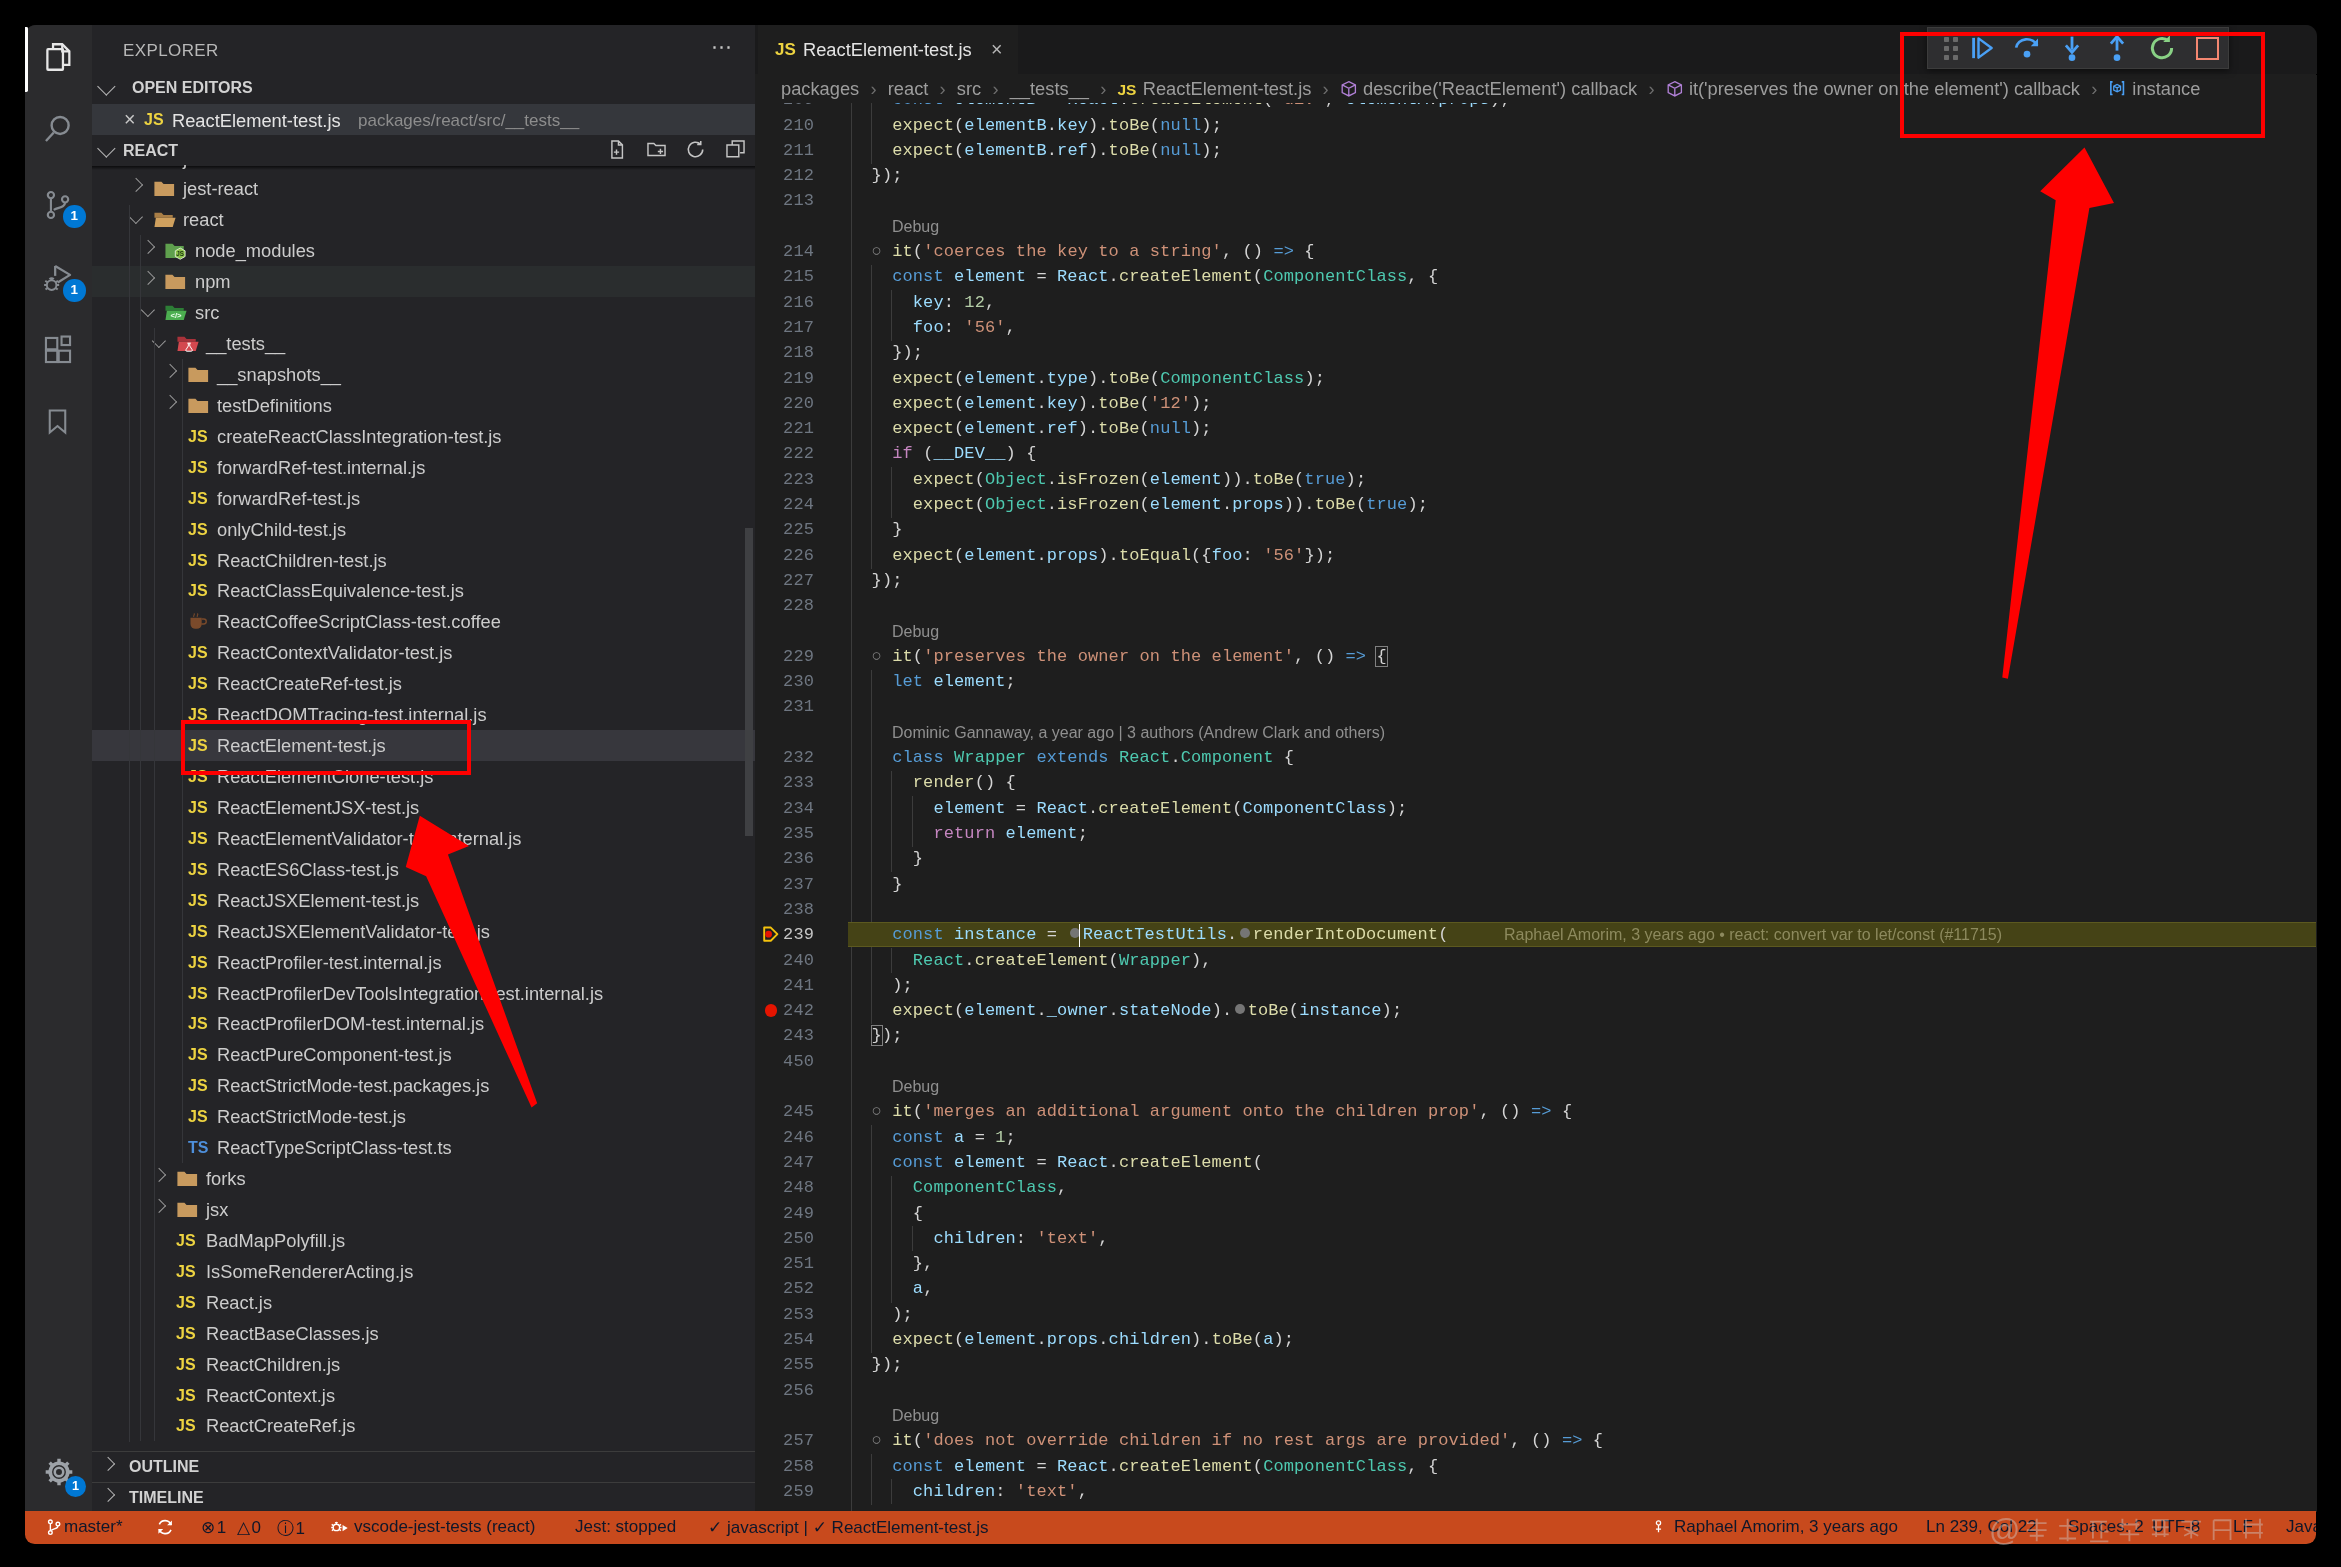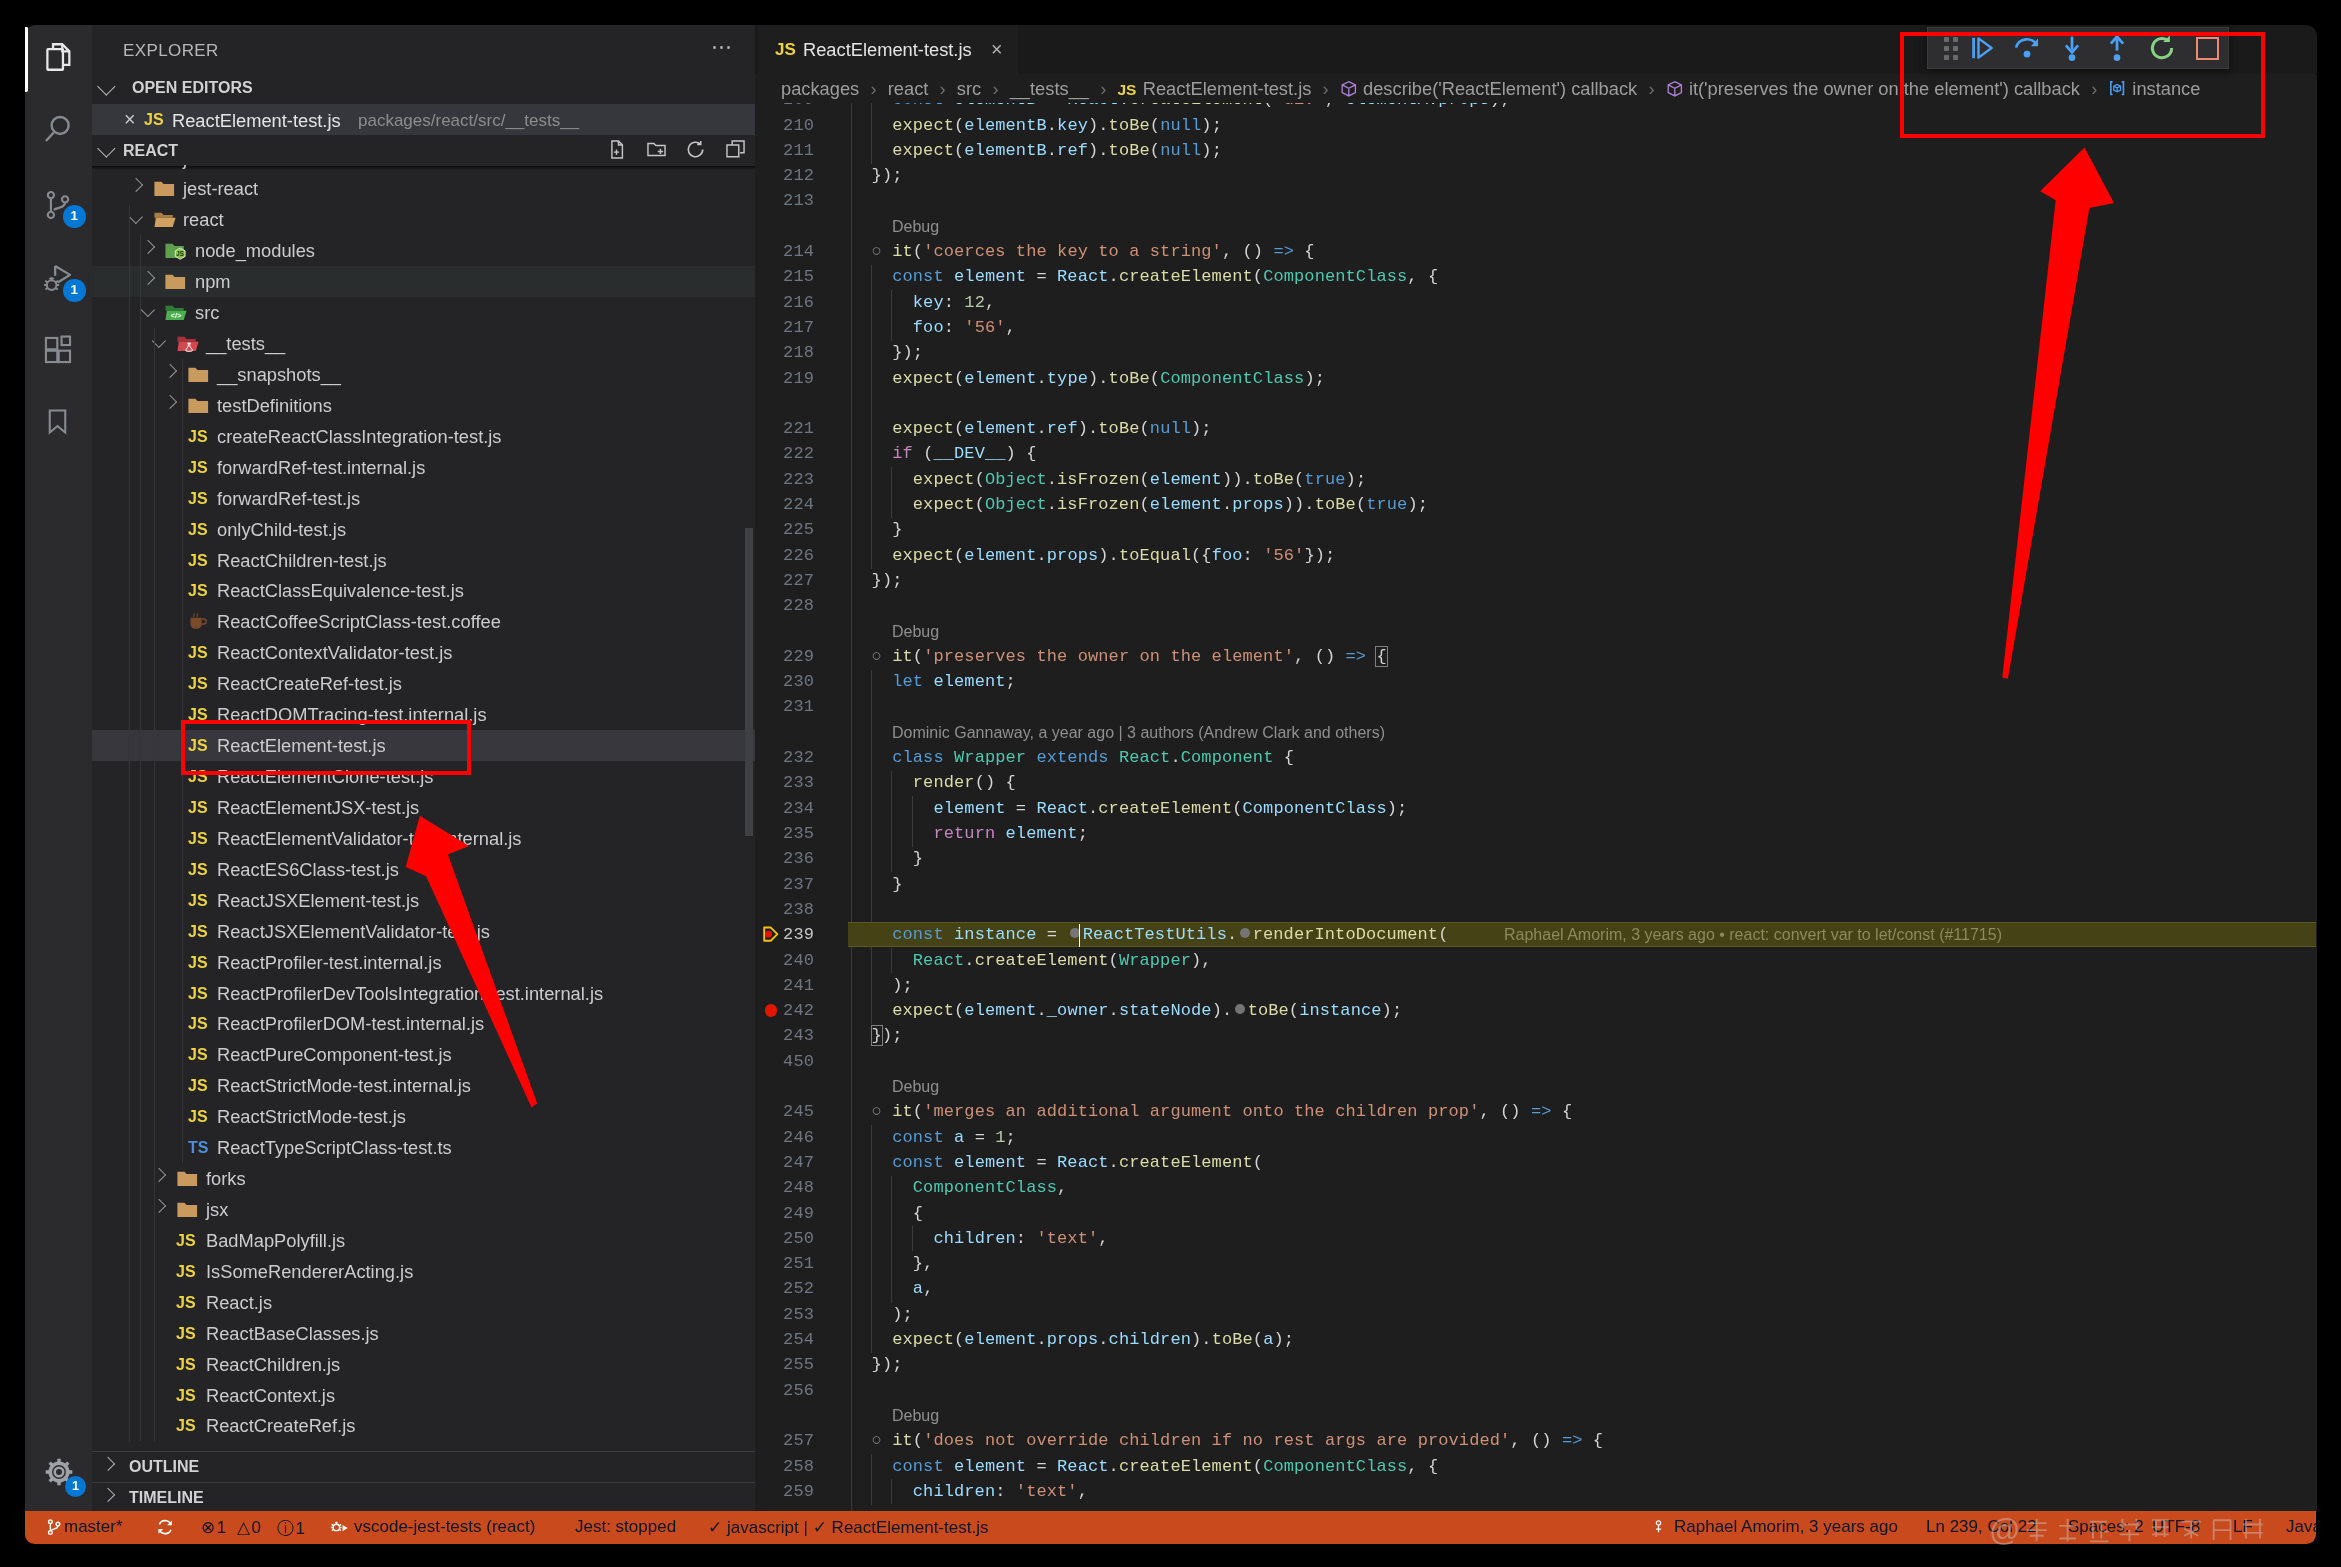--- a/index.html
+++ b/index.html
@@ -69,20 +69,21 @@
 <div class="r" style="top:35px"><span class="ln">211</span><span class="ct"><span class="d">    </span><span class="f">expect</span><span class="d">(</span><span class="v">elementB</span><span class="d">.</span><span class="v">ref</span><span class="d">).</span><span class="f">toBe</span><span class="d">(</span><span class="k">null</span><span class="d">);</span></span></div>
 <div class="r" style="top:60px"><span class="ln">212</span><span class="ct"><span class="d">  });</span></span></div>
 <div class="r" style="top:85px"><span class="ln">213</span><span class="ct"></span></div>
 <div class="lens" style="left:137px;top:111px">Debug</div>
 <div class="r" style="top:136px"><span class="ln">214</span><span class="ct"><span class="d">  </span><span style="color:#848484">○</span><span class="d"> </span><span class="f">it</span><span class="d">(</span><span class="s">'coerces the key to a string'</span><span class="d">, () </span><span class="k">=&gt;</span><span class="d"> {</span></span></div>
 <div class="r" style="top:161px"><span class="ln">215</span><span class="ct"><span class="d">    </span><span class="k">const </span><span class="v">element</span><span class="d"> = </span><span class="v">React</span><span class="d">.</span><span class="f">createElement</span><span class="d">(</span><span class="t">ComponentClass</span><span class="d">, {</span></span></div>
 <div class="r" style="top:187px"><span class="ln">216</span><span class="ct"><span class="d">      </span><span class="v">key</span><span class="d">: </span><span class="num">12</span><span class="d">,</span></span></div>
 <div class="r" style="top:212px"><span class="ln">217</span><span class="ct"><span class="d">      </span><span class="v">foo</span><span class="d">: </span><span class="s">'56'</span><span class="d">,</span></span></div>
 <div class="r" style="top:237px"><span class="ln">218</span><span class="ct"><span class="d">    });</span></span></div>
 <div class="r" style="top:263px"><span class="ln">219</span><span class="ct"><span class="d">    </span><span class="f">expect</span><span class="d">(</span><span class="v">element</span><span class="d">.</span><span class="v">type</span><span class="d">).</span><span class="f">toBe</span><span class="d">(</span><span class="t">ComponentClass</span><span class="d">);</span></span></div>
+<div class="r" style="top:288px"><span class="ln">220</span><span class="ct"><span class="d">    </span><span class="f">expect</span><span class="d">(</span><span class="v">element</span><span class="d">.</span><span class="v">key</span><span class="d">).</span><span class="f">toBe</span><span class="d">(</span><span class="s">'12'</span><span class="d">);</span></span></div>
 <div class="r" style="top:313px"><span class="ln">221</span><span class="ct"><span class="d">    </span><span class="f">expect</span><span class="d">(</span><span class="v">element</span><span class="d">.</span><span class="v">ref</span><span class="d">).</span><span class="f">toBe</span><span class="d">(</span><span class="k">null</span><span class="d">);</span></span></div>
 <div class="r" style="top:338px"><span class="ln">222</span><span class="ct"><span class="d">    </span><span class="p">if</span><span class="d"> (</span><span class="v">__DEV__</span><span class="d">) {</span></span></div>
 <div class="r" style="top:364px"><span class="ln">223</span><span class="ct"><span class="d">      </span><span class="f">expect</span><span class="d">(</span><span class="t">Object</span><span class="d">.</span><span class="f">isFrozen</span><span class="d">(</span><span class="v">element</span><span class="d">)).</span><span class="f">toBe</span><span class="d">(</span><span class="k">true</span><span class="d">);</span></span></div>
 <div class="r" style="top:389px"><span class="ln">224</span><span class="ct"><span class="d">      </span><span class="f">expect</span><span class="d">(</span><span class="t">Object</span><span class="d">.</span><span class="f">isFrozen</span><span class="d">(</span><span class="v">element</span><span class="d">.</span><span class="v">props</span><span class="d">)).</span><span class="f">toBe</span><span class="d">(</span><span class="k">true</span><span class="d">);</span></span></div>
 <div class="r" style="top:414px"><span class="ln">225</span><span class="ct"><span class="d">    }</span></span></div>
 <div class="r" style="top:440px"><span class="ln">226</span><span class="ct"><span class="d">    </span><span class="f">expect</span><span class="d">(</span><span class="v">element</span><span class="d">.</span><span class="v">props</span><span class="d">).</span><span class="f">toEqual</span><span class="d">({</span><span class="v">foo</span><span class="d">: </span><span class="s">'56'</span><span class="d">});</span></span></div>
 <div class="r" style="top:465px"><span class="ln">227</span><span class="ct"><span class="d">  });</span></span></div>
 <div class="r" style="top:490px"><span class="ln">228</span><span class="ct"></span></div>
 <div class="lens" style="left:137px;top:516px">Debug</div>
 <div class="r" style="top:541px"><span class="ln">229</span><span class="ct"><span class="d">  </span><span style="color:#848484">○</span><span class="d"> </span><span class="f">it</span><span class="d">(</span><span class="s">'preserves the owner on the element'</span><span class="d">, () </span><span class="k">=&gt;</span><span class="d"> </span><span class="d bx">{</span></span></div>
@@ -397,21 +398,21 @@
     <div class="row" style="left:0;top:843px;">
       <span class="jsic" style="position:absolute;left:96px;top:0;line-height:31px">JS</span>
       <span style="position:absolute;left:125px">ReactProfilerDOM-test.internal.js</span>
     </div>
     <div class="row" style="left:0;top:874px;">
       <span class="jsic" style="position:absolute;left:96px;top:0;line-height:31px">JS</span>
       <span style="position:absolute;left:125px">ReactPureComponent-test.js</span>
     </div>
     <div class="row" style="left:0;top:905px;">
       <span class="jsic" style="position:absolute;left:96px;top:0;line-height:31px">JS</span>
-      <span style="position:absolute;left:125px">ReactStrictMode-test.internal.js</span>
+      <span style="position:absolute;left:125px">ReactStrictMode-test.packages.js</span>
     </div>
     <div class="row" style="left:0;top:936px;">
       <span class="jsic" style="position:absolute;left:96px;top:0;line-height:31px">JS</span>
       <span style="position:absolute;left:125px">ReactStrictMode-test.js</span>
     </div>
     <div class="row" style="left:0;top:967px;">
       <span class="tsic" style="position:absolute;left:96px;top:0;line-height:31px">TS</span>
       <span style="position:absolute;left:125px">ReactTypeScriptClass-test.ts</span>
     </div>
     <div class="row" style="left:0;top:998px;">

